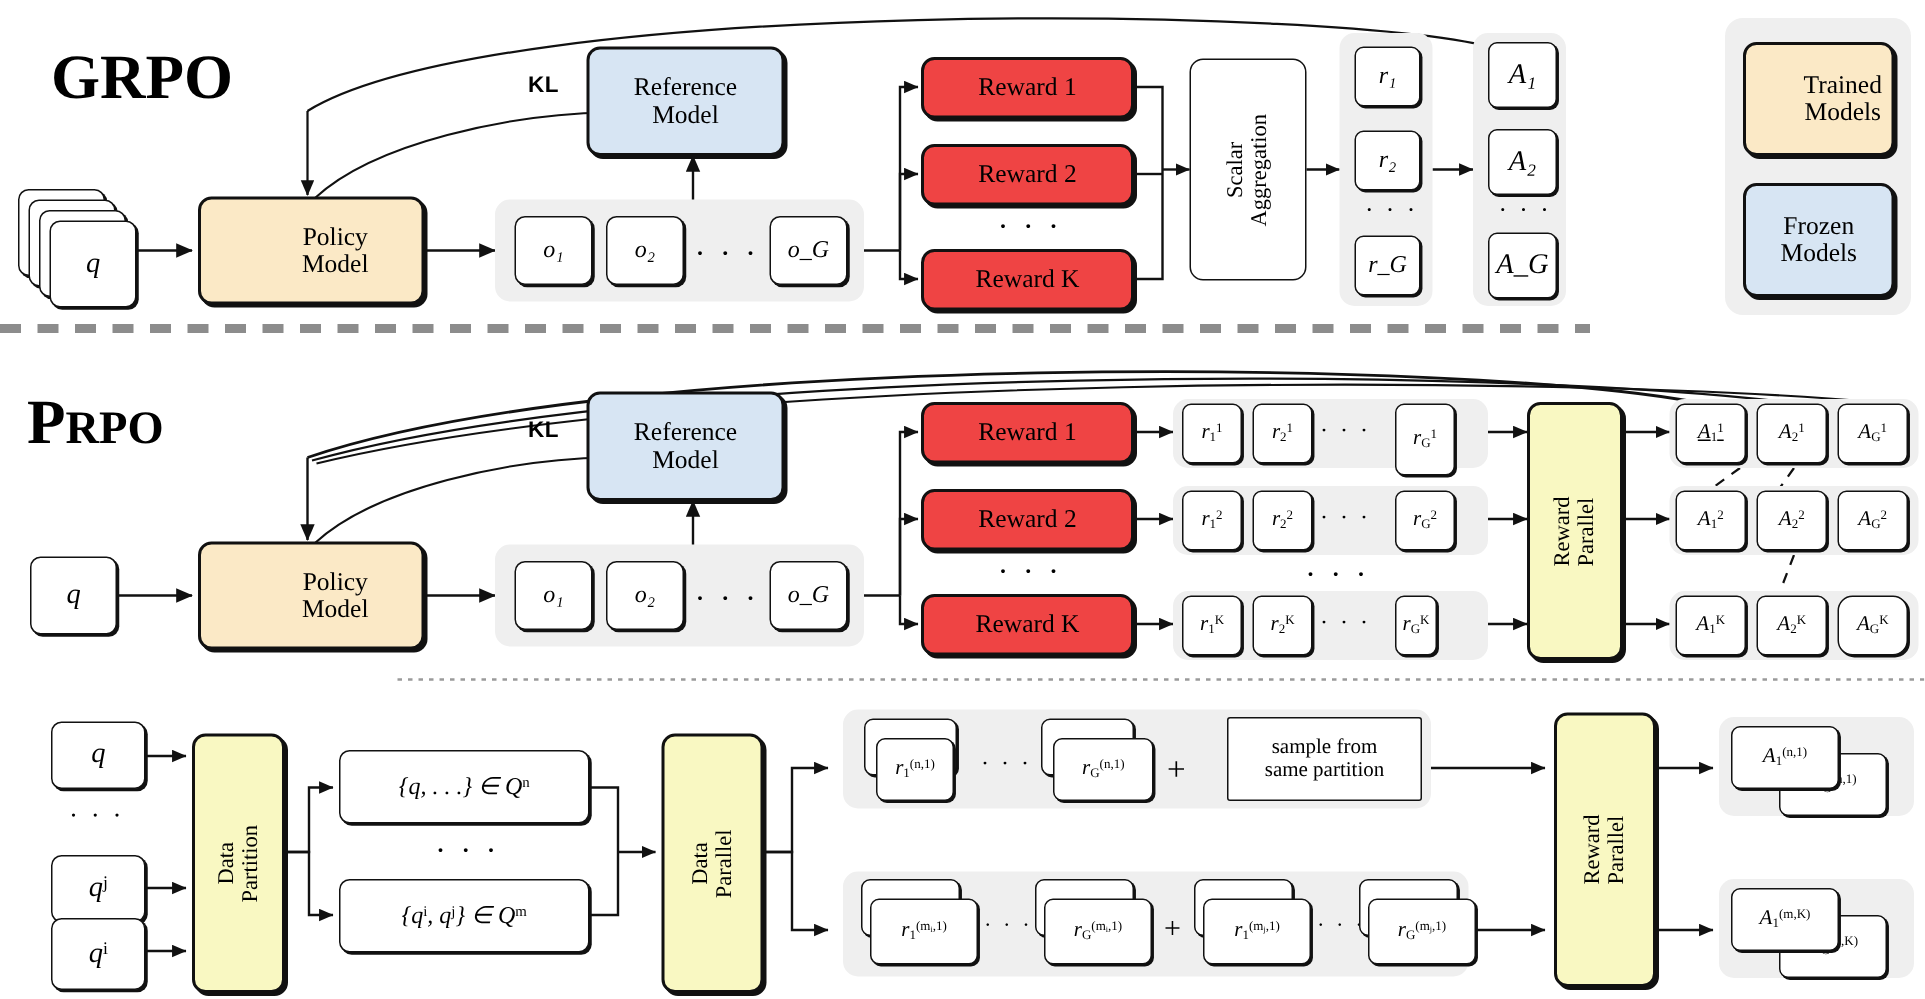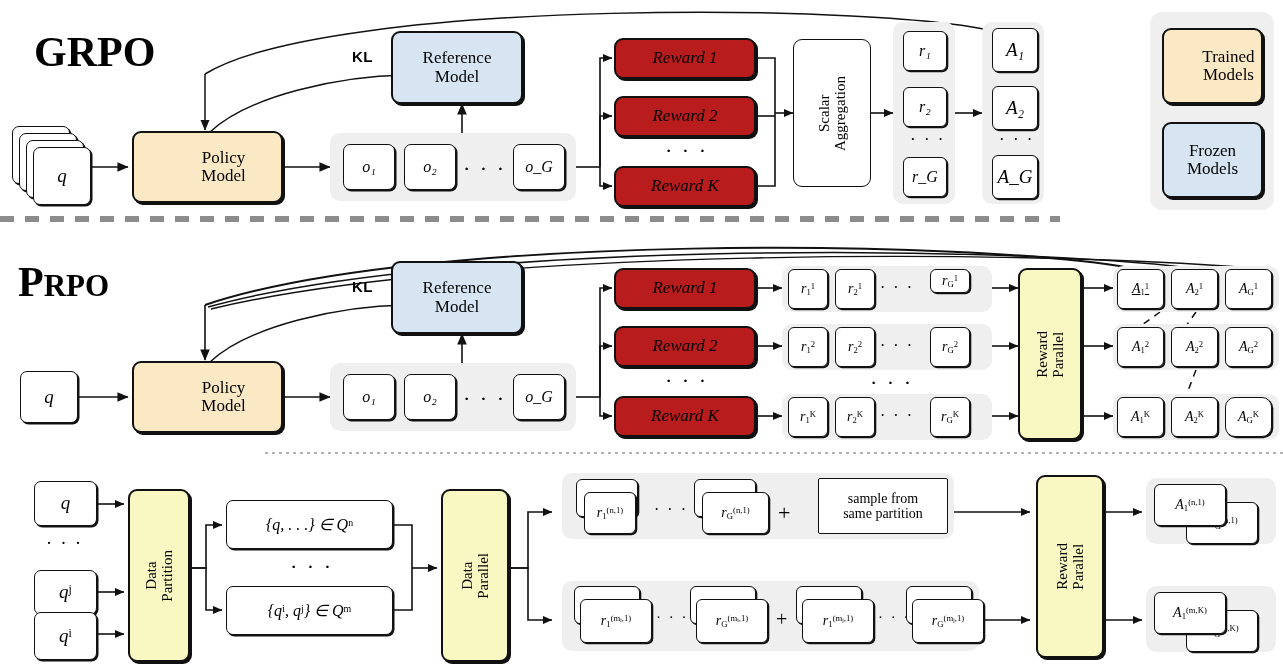--- a/index.html
+++ b/index.html
@@ -17,21 +17,21 @@
     font-family:"Liberation Serif",serif;
     box-shadow:2px 2px 0 #111;
   }
   .node.flat{box-shadow:none;}
   .node.thin{border-width:1.4px;border-radius:7px;box-shadow:1.5px 1.5px 0 #111;}
   .node.tiny{border-width:1.3px;border-radius:6px;box-shadow:1.3px 1.3px 0 #111;}
   .node.sq{border-radius:2px;box-shadow:none;border-width:1.6px;}
 
   .trained{background:#fbe9c6;padding-left:32px;}
   .frozen{background:#d7e5f3;}
-  .reward{background:#b91c1c;font-style:italic;}
+  .reward{background:#ef4444;}
   .yellow{background:#f9f8c2;}
   .plain{background:#fff;}
 
   .group{position:absolute;background:#efefef;border-radius:10px;}
 
   .vtext{writing-mode:vertical-rl;text-orientation:mixed;transform:rotate(180deg);}
 
   .ttl{position:absolute;font-family:"Liberation Serif",serif;font-weight:bold;color:#000;}
   .ttl .big{font-size:42px;}
   .ttl .sc{font-size:31px;}
@@ -283,21 +283,21 @@
   </div>
 
   <div class="group" style="left:782px;top:266px;width:210px;height:46px;"></div>
   <div class="node plain tiny" style="left:788px;top:269px;width:40px;height:40px;">
     <span class="mathi mv3">r<sub>1</sub><sup>1</sup></span>
   </div>
   <div class="node plain tiny" style="left:835px;top:269px;width:40px;height:40px;">
     <span class="mathi mv3">r<sub>2</sub><sup>1</sup></span>
   </div>
   <div class="dots" style="left:880px;top:280px;font-size:16px;">· · ·</div>
-  <div class="node plain tiny" style="left:930px;top:269px;width:40px;height:24px;">
+  <div class="node plain tiny" style="left:930px;top:269px;width:40px;height:48px;">
     <span class="mathi mv3">r<sub>G</sub><sup>1</sup></span>
   </div>
 
   <div class="group" style="left:782px;top:324px;width:210px;height:46px;"></div>
   <div class="node plain tiny" style="left:788px;top:327px;width:40px;height:40px;">
     <span class="mathi mv3">r<sub>1</sub><sup>2</sup></span>
   </div>
   <div class="node plain tiny" style="left:835px;top:327px;width:40px;height:40px;">
     <span class="mathi mv3">r<sub>2</sub><sup>2</sup></span>
   </div>
@@ -309,21 +309,21 @@
   <div class="dots" style="left:870px;top:372px;">· · ·</div>
 
   <div class="group" style="left:782px;top:394px;width:210px;height:46px;"></div>
   <div class="node plain tiny" style="left:788px;top:397px;width:40px;height:40px;">
     <span class="mathi mv3">r<sub>1</sub><sup>K</sup></span>
   </div>
   <div class="node plain tiny" style="left:835px;top:397px;width:40px;height:40px;">
     <span class="mathi mv3">r<sub>2</sub><sup>K</sup></span>
   </div>
   <div class="dots" style="left:880px;top:408px;font-size:16px;">· · ·</div>
-  <div class="node plain tiny" style="left:930px;top:397px;width:40px;height:40px;">
+  <div class="node plain tiny" style="left:930px;top:397px;width:28px;height:40px;">
     <span class="mathi mv3">r<sub>G</sub><sup>K</sup></span>
   </div>
 
   <div class="node yellow" style="left:1018px;top:268px;width:64px;height:172px;">
     <span class="vtext lbl2" style="white-space:pre-line;text-align:center;">Reward
 Parallel</span>
   </div>
 
   <div class="group" style="left:1113px;top:266px;width:166px;height:46px;"></div>
   <div class="node plain tiny" style="left:1117px;top:269px;width:47px;height:40px;text-decoration:underline;">

